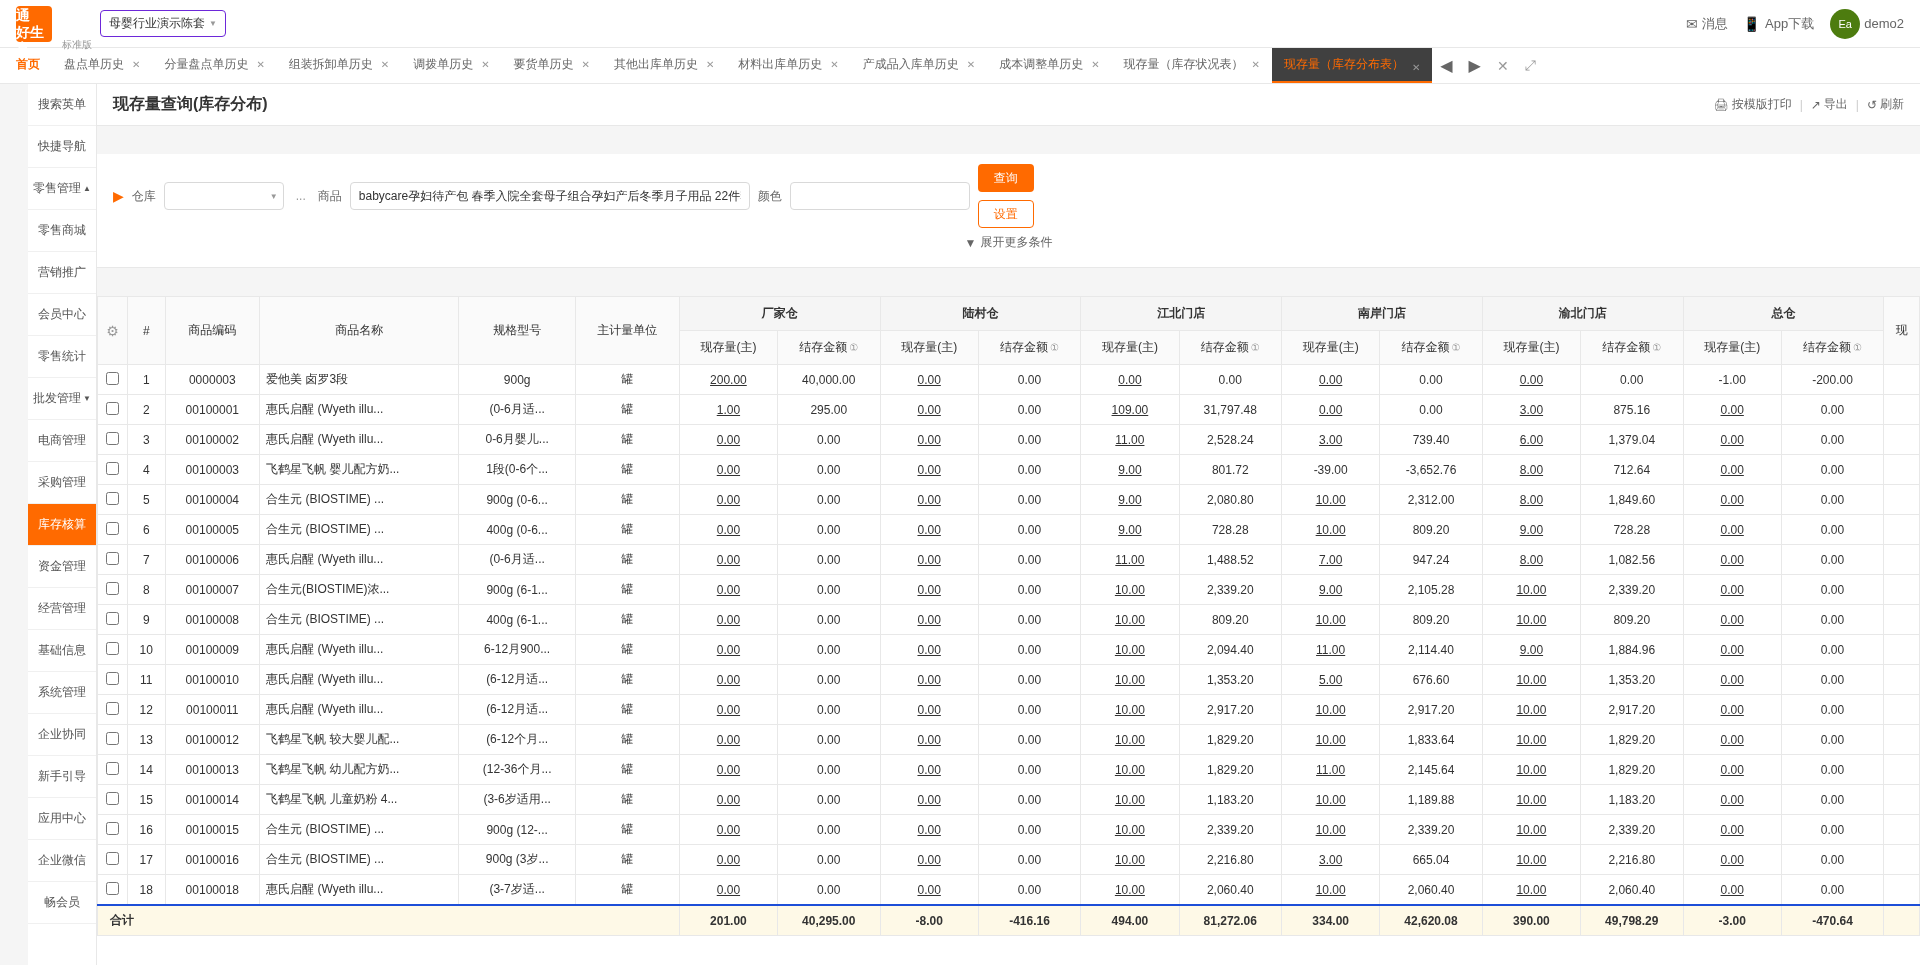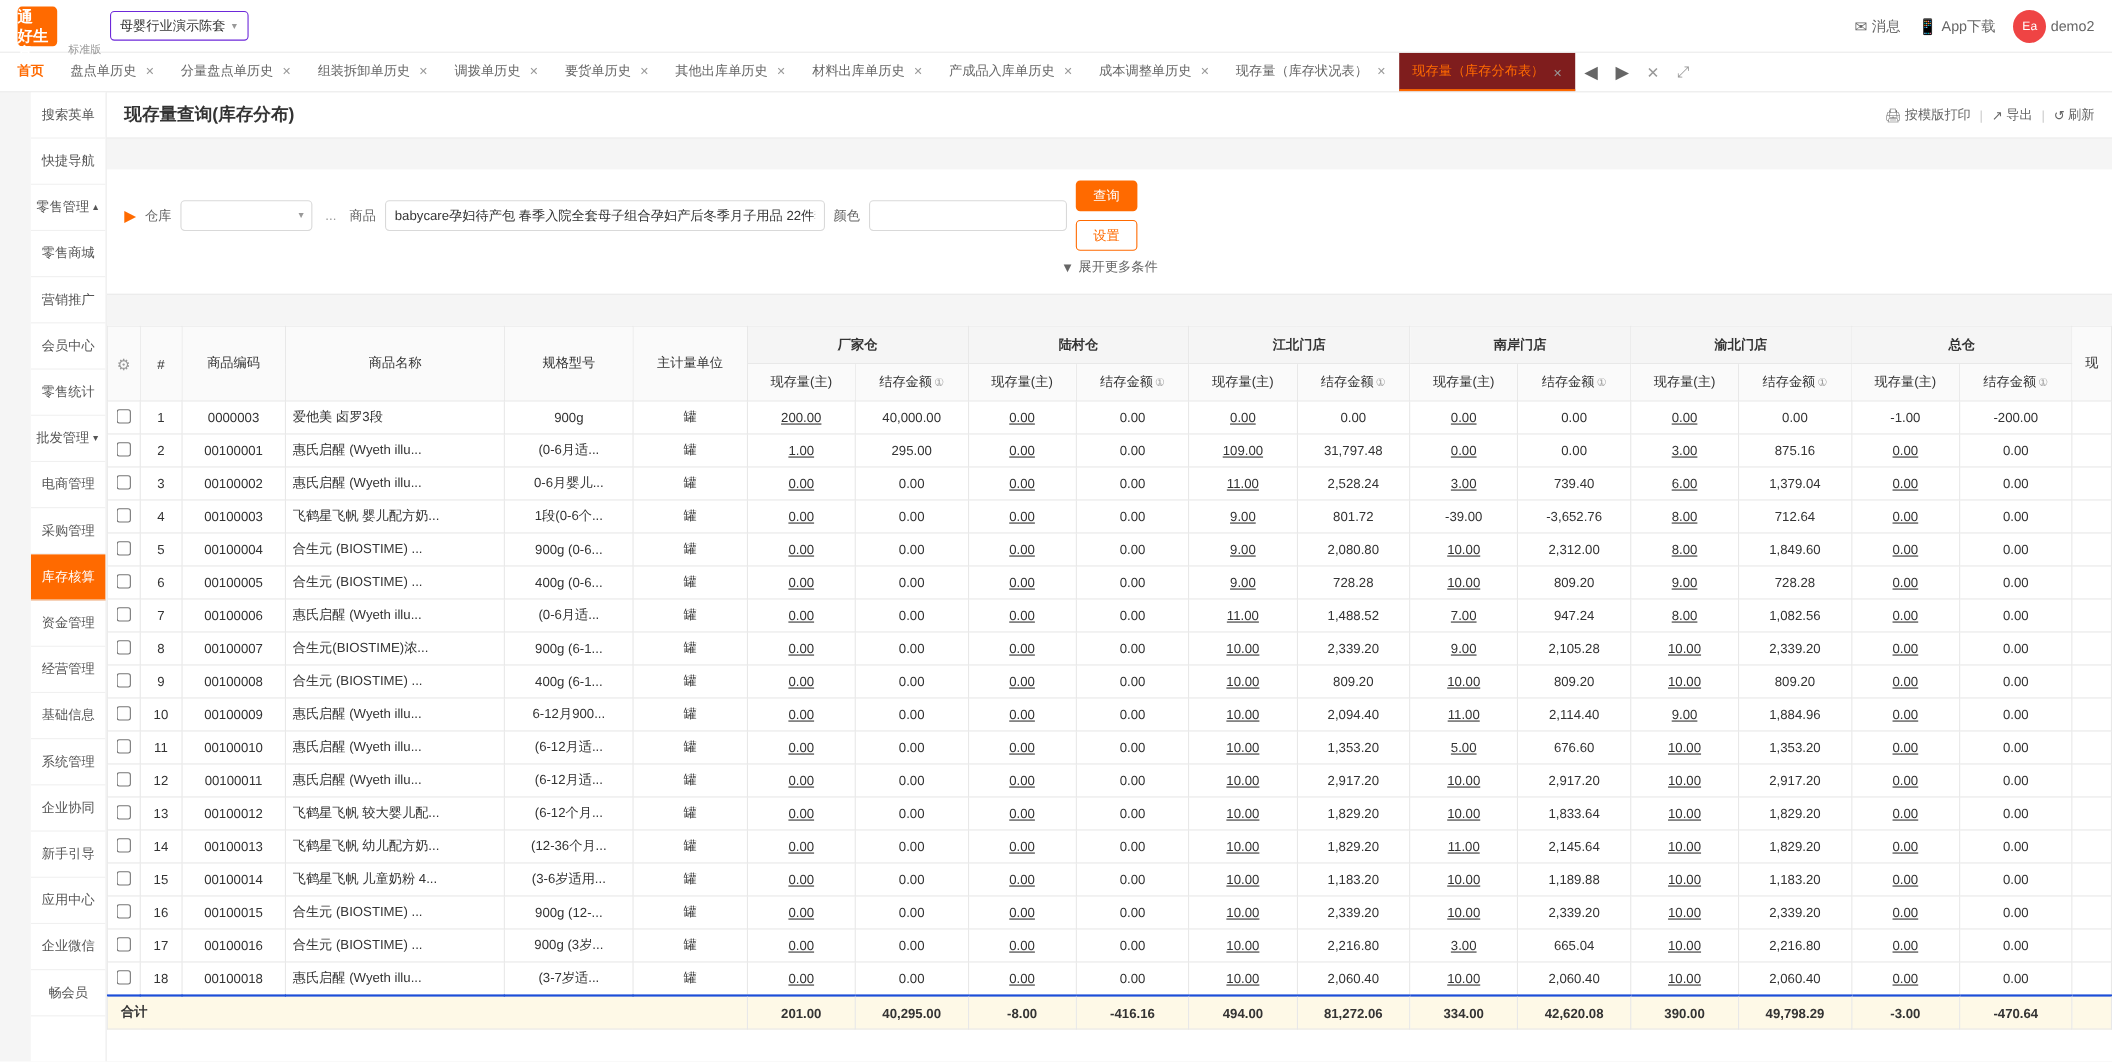--- a/index.html
+++ b/index.html
@@ -4,28 +4,28 @@
   <style>
     * { box-sizing: border-box; margin: 0; padding: 0; }
     body { font-family: 'Microsoft YaHei', Arial, sans-serif; font-size: 12px; background: #f5f5f5; color: #333; overflow: hidden; }
     
     
     .top-bar { background: #fff; height: 48px; display: flex; align-items: center; padding: 0 16px; border-bottom: 1px solid #e8e8e8; justify-content: space-between; }
     .top-bar-left { display: flex; align-items: center; gap: 8px; }
     .logo-area { display: flex; align-items: center; gap: 4px; }
     .top-bar-right { display: flex; align-items: center; gap: 16px; color: #666; font-size: 13px; }
     .top-bar-right span { cursor: pointer; display: flex; align-items: center; gap: 4px; }
-    .avatar { width: 30px; height: 30px; border-radius: 50%; background: #ef4444; display: flex; align-items: center; justify-content: center; color: #fff; font-size: 11px; }
+    .avatar { width: 30px; height: 30px; border-radius: 50%; background: #4d7c0f; display: flex; align-items: center; justify-content: center; color: #fff; font-size: 11px; }
     
     
     .tab-bar { background: #fff; display: flex; align-items: center; overflow-x: auto; border-bottom: 1px solid #e8e8e8; min-height: 36px; padding: 0 4px; }
     .tab-bar::-webkit-scrollbar { height: 3px; }
     .tab { display: flex; align-items: center; padding: 8px 12px; font-size: 12px; cursor: pointer; white-space: nowrap; border-bottom: 2px solid transparent; color: #666; gap: 4px; }
     .tab.home { color: #ff6a00; font-weight: bold; }
-    .tab.active { color: #ff6a00; border-bottom: 2px solid #ff6a00; background: #7f1d1d; align-items: flex-end; }
+    .tab.active { color: #ff6a00; border-bottom: 2px solid #ff6a00; background: #404040; align-items: flex-end; }
     .tab .close-x { font-size: 10px; color: #999; cursor: pointer; margin-left: 4px; }
     .tab-nav-btn { padding: 4px 8px; cursor: pointer; color: #666; font-size: 16px; flex-shrink: 0; }
     .tab-close-all { padding: 4px 8px; cursor: pointer; color: #999; font-size: 14px; flex-shrink: 0; }
     
     
     .main-layout { display: flex; height: calc(965px - 84px); }
     
     
     .sidebar { width: 69px; background: #fff; border-right: 1px solid #e8e8e8; display: flex; flex-direction: column; overflow-y: auto; margin-left: 28px; }
     .sidebar-item { padding: 12px 4px; text-align: center; cursor: pointer; font-size: 12px; color: #555; border-bottom: 1px solid #f0f0f0; }

